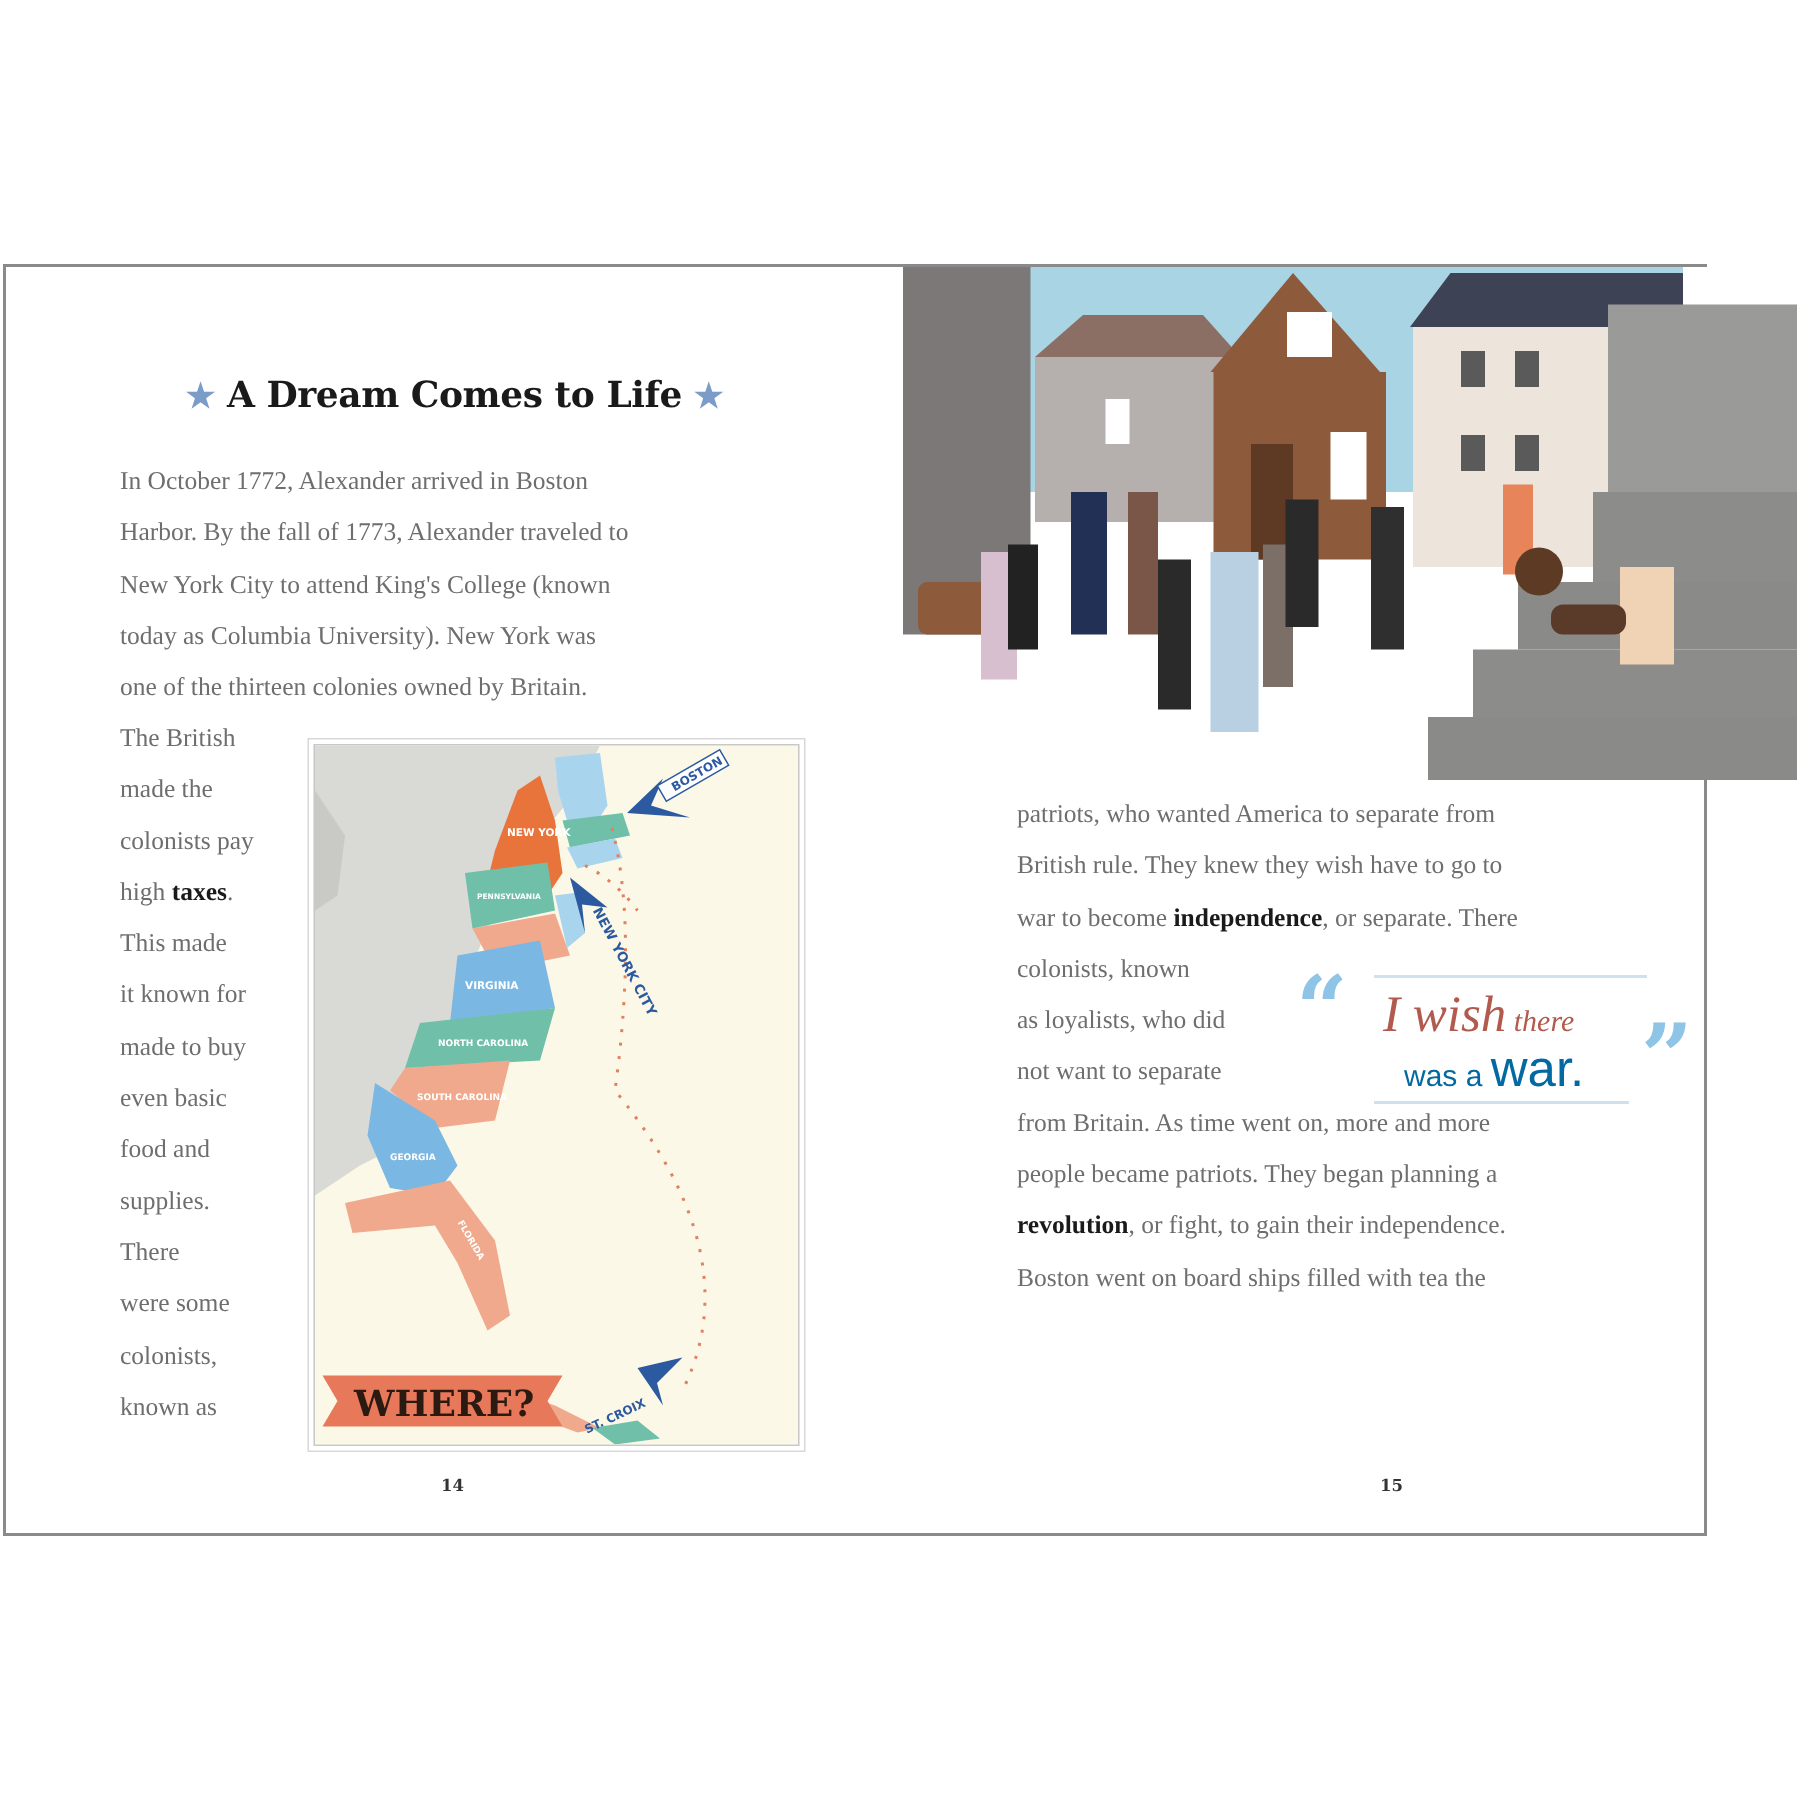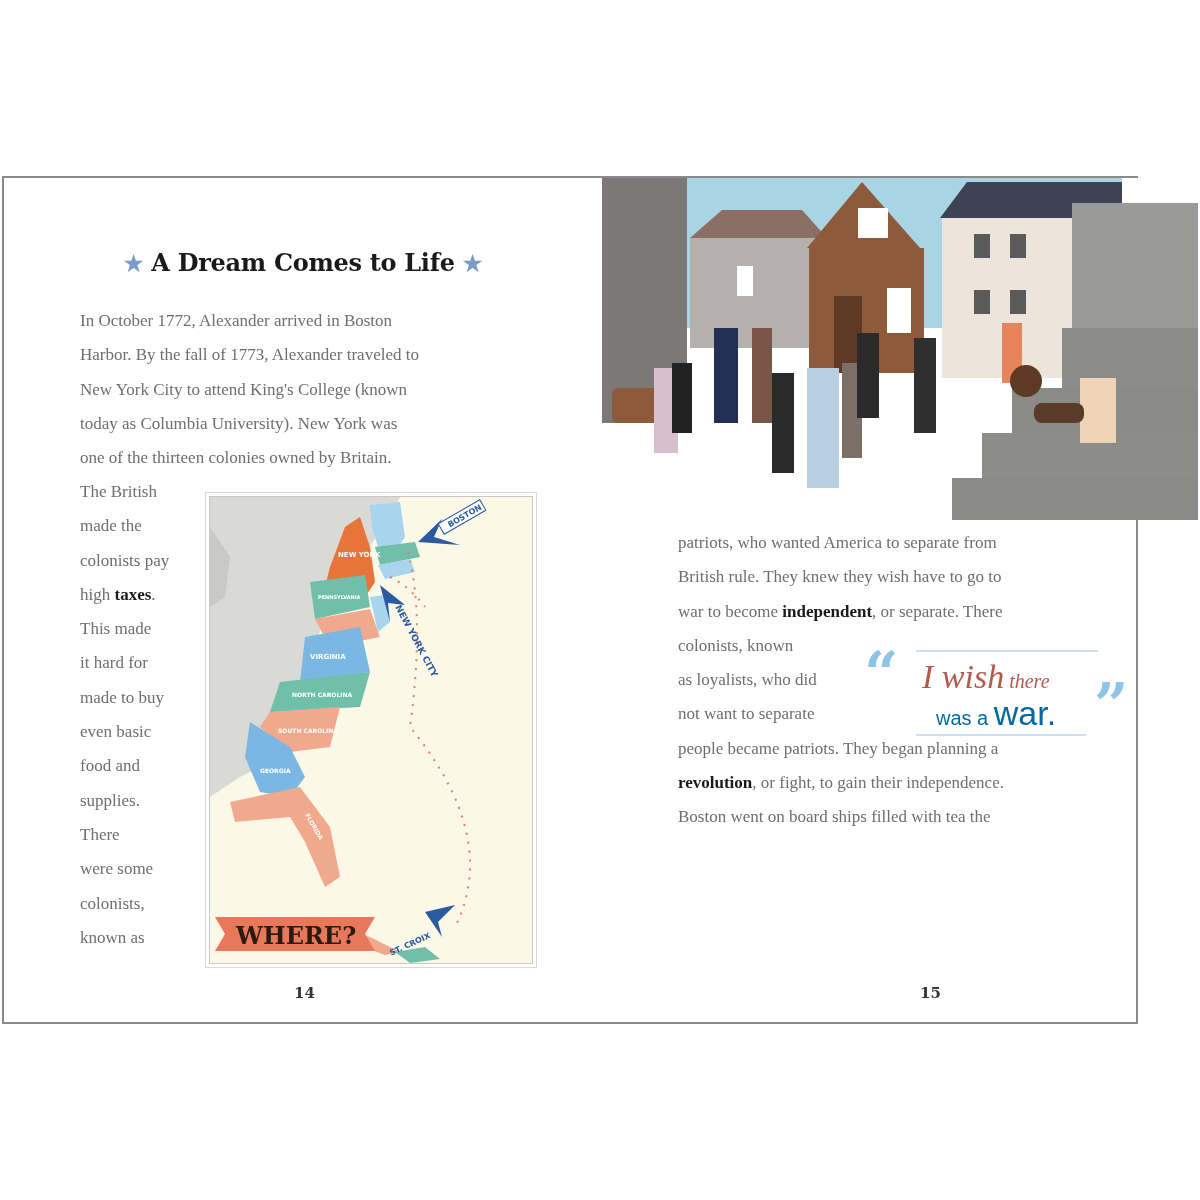--- a/index.html
+++ b/index.html
@@ -8,21 +8,21 @@
   .page { position:absolute; top:0; height:100%; }
   .page-left { left:0; width:598px; }
   .page-right { left:598px; width:598px; }
   .title { position:absolute; left:0; width:598px; top:70px; text-align:center; font-family:"DejaVu Serif", serif; font-weight:bold; font-size:24px; color:#1a1a1a; letter-spacing:-0.3px; }
   .star { color:#7b9cc9; font-size:22px; margin:0 8px; }
   .body-text { font-family:"Liberation Serif", serif; font-size:17px; color:#6e6e6e; line-height:34.3px; }
   .body-text b { color:#1a1a1a; }
   .lp-intro { position:absolute; left:76px; top:126px; width:450px; }
   .lp-narrow { position:absolute; left:76px; top:297px; width:125px; }
   .map { position:absolute; left:205px; top:318px; width:322px; height:466px; background:#fbf8e8; border:1px solid #c8c8c8; box-shadow:0 0 0 3px #fff, 0 0 0 4px #d8d8d8; overflow:hidden; }
-  .page-num { position:absolute; top:806px; font-family:"DejaVu Serif", serif; font-weight:bold; font-size:15px; color:#333; }
+  .page-num { position:absolute; top:806px; font-family:"DejaVu Serif", serif; font-weight:bold; font-size:11px; color:#333; }
   .illus { position:absolute; left:0; top:0; width:596px; height:342px; overflow:hidden; background:#fff; }
   .rp-text { position:absolute; left:76px; top:348px; width:450px; }
   .quote { position:absolute; left:262px; top:472px; width:280px; height:90px; }
   .quote-line-top { position:absolute; left:52px; top:0; width:182px; height:2px; background:#cfe0ee; }
   .quote-line-bot { position:absolute; left:52px; top:84px; width:170px; height:2px; background:#cfe0ee; }
   .q-open { position:absolute; left:0; top:-12px; font-family:"DejaVu Serif", serif; font-weight:bold; font-size:60px; color:#8ec5e6; }
   .q-close { position:absolute; left:230px; top:20px; font-family:"DejaVu Serif", serif; font-weight:bold; font-size:60px; color:#8ec5e6; }
   .q-l1 { position:absolute; left:58px; top:8px; font-family:"Liberation Serif", serif; color:#b25a4e; white-space:nowrap;font-style:italic; }
   .q-l2 { position:absolute; left:72px; top:44px; font-family:Liberation Sans, sans-serif; color:#0369a1; white-space:nowrap;text-align:center; }
   .big { font-size:34px; }
@@ -45,21 +45,21 @@
       <div>today as Columbia University). New York was</div>
       <div>one of the thirteen colonies owned by Britain.</div>
     </div>
 
     <div class="body-text lp-narrow">
       <div>The British</div>
       <div>made the</div>
       <div>colonists pay</div>
       <div><span>high </span><b>taxes</b><span>.</span></div>
       <div>This made</div>
-      <div>it hard for</div>
+      <div>it known for</div>
       <div>made to buy</div>
       <div>even basic</div>
       <div>food and</div>
       <div>supplies.</div>
       <div>There</div>
       <div>were some</div>
       <div>colonists,</div>
       <div>known as</div>
     </div>
 
@@ -170,24 +170,25 @@
           <circle cx="424" cy="203" r="16" fill="#5c3a24"></circle>
           <rect x="478" y="200" width="36" height="65" fill="#f0d3b5"></rect>
           <rect x="432" y="225" width="50" height="20" rx="8" fill="#5a3a28"></rect>
         </g>
       </svg>
     </div>
 
     <div class="body-text rp-text">
       <div>patriots, who wanted America to separate from</div>
       <div>British rule. They knew they wish have to go to</div>
-      <div><span>war to become </span><b>independent</b><span>, or separate. There</span></div>
+      <div><span>war to become </span><b>independence</b><span>, or separate. There</span></div>
       <div>colonists, known</div>
       <div>as loyalists, who did</div>
       <div>not want to separate</div>
+      <div>from Britain. As time went on, more and more</div>
       <div>people became patriots. They began planning a</div>
       <div><b>revolution</b><span>, or fight, to gain their independence.</span></div>
       <div>Boston went on board ships filled with tea the</div>
     </div>
 
     <div class="quote">
       <div class="quote-line-top"></div>
       <span class="q-open">“</span>
       <div class="q-l1"><span class="big">I wish</span><span class="small"> there</span></div>
       <div class="q-l2"><span class="small">was a </span><span class="big">war.</span></div>

